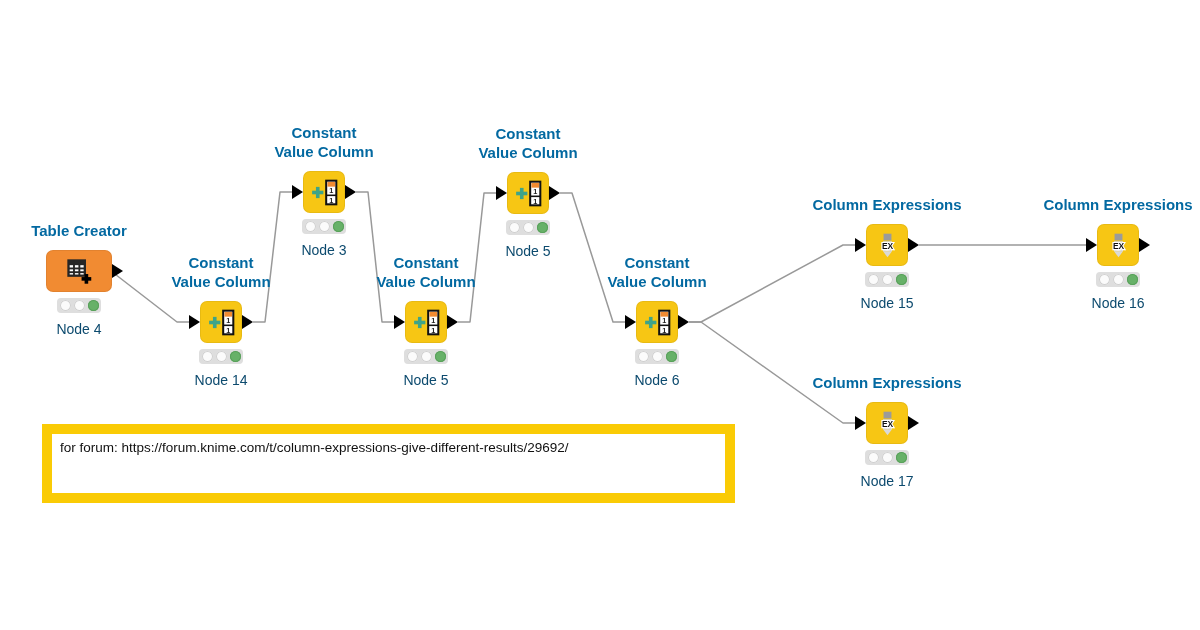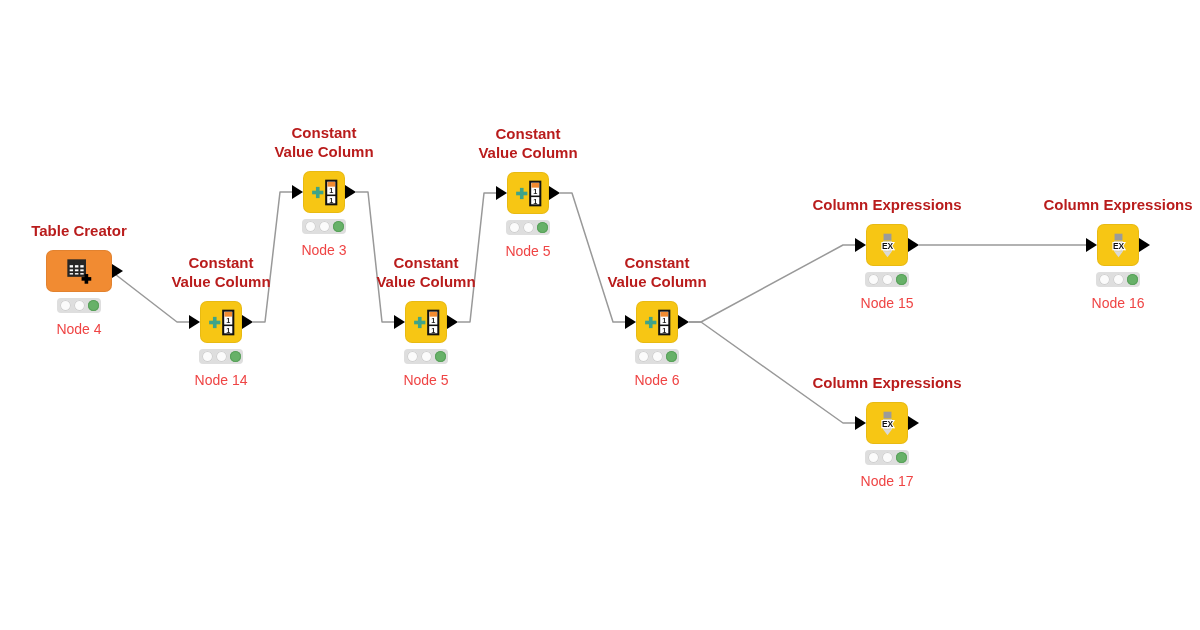--- a/index.html
+++ b/index.html
@@ -16,27 +16,27 @@
   .node-icon{
     position:absolute;inset:0;border-radius:7px;
     display:flex;align-items:center;justify-content:center;
     box-shadow:0 0 0 1px rgba(0,0,0,0.06) inset;
   }
   .node-icon.yellow{background:#F7C614;}
   .node-icon.orange{background:#F18B32;}
   .node-title{
     position:absolute;bottom:100%;margin-bottom:10px;
     left:50%;transform:translateX(-50%);
-    font-size:15px;font-weight:bold;color:#b91c1c;
+    font-size:15px;font-weight:bold;color:#0369a1;
     line-height:19px;text-align:center;white-space:pre-line;width:max-content;
   }
   .node-label{
     position:absolute;top:100%;margin-top:29px;
     left:50%;transform:translateX(-50%);
-    font-size:14px;color:#ef4444;white-space:nowrap;
+    font-size:14px;color:#0c4a6e;white-space:nowrap;
   }
   .traffic-light{
     position:absolute;top:100%;margin-top:6px;
     left:50%;transform:translateX(-50%);
     width:44px;height:15px;background:#DEDEDE;border-radius:4px;
     display:flex;align-items:center;justify-content:center;gap:3px;
   }
   .dot{width:11px;height:11px;border-radius:50%;background:#FBFBFB;box-shadow:0 0 0 1px #d0d0d0 inset;}
   .dot.green{background:#67B168;box-shadow:0 0 0 1px #58a05a inset;}
 
@@ -269,14 +269,17 @@
       <span class="port port-out"></span>
     </div>
     <div class="traffic-light">
       <span class="dot"></span>
       <span class="dot"></span>
       <span class="dot green"></span>
     </div>
     <div class="node-label">Node 17</div>
   </div>
 
+  <div class="annotation">
+    <div class="annotation-text">for forum: https://forum.knime.com/t/column-expressions-give-different-results/29692/</div>
+  </div>
 
 </div>
 
 </body></html>

